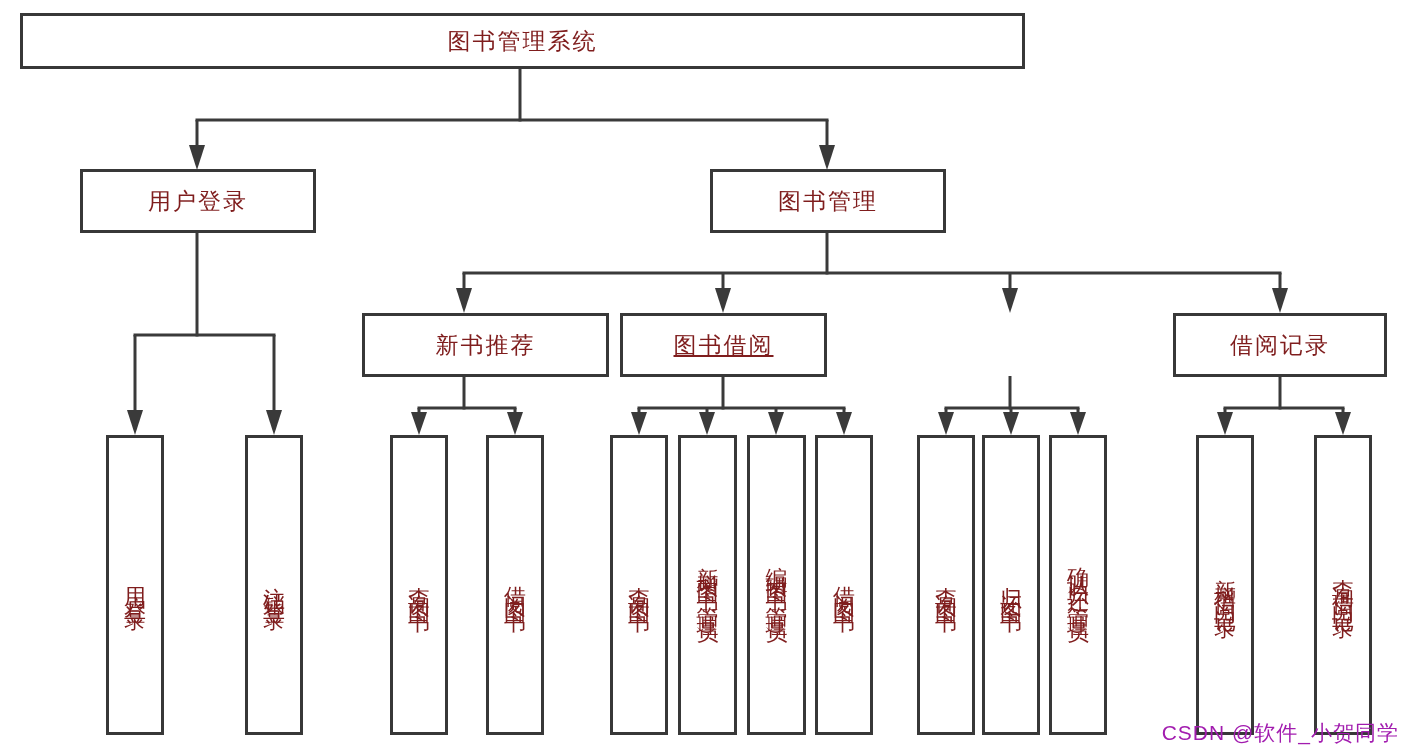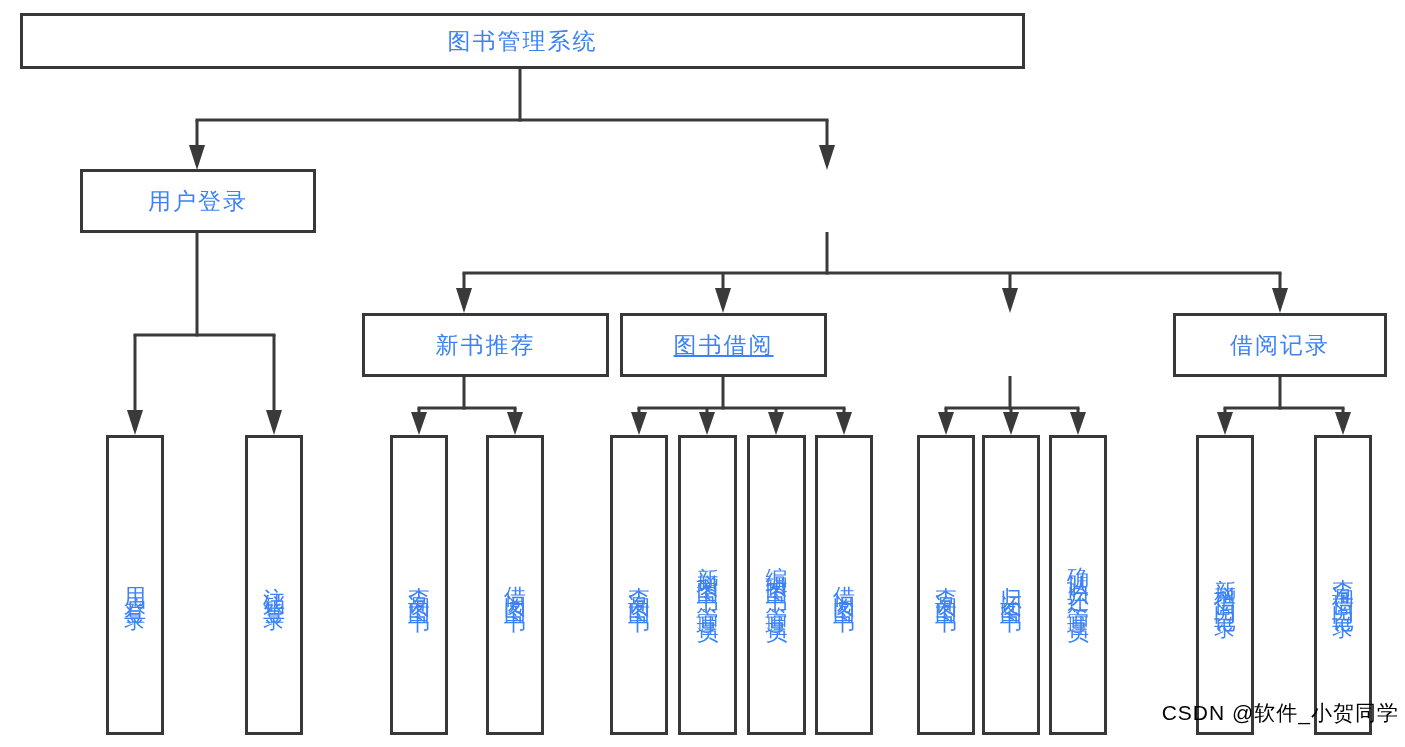--- a/index.html
+++ b/index.html
@@ -23,21 +23,21 @@
     height: 747px;
   }
   .box {
     position: absolute;
     box-sizing: border-box;
     border: 3px solid #383838;
     background: #ffffff;
     display: flex;
     align-items: center;
     justify-content: center;
-    color: #3b82f6;
+    color: #7f1d1d;
   }
   .hbox .label {
     font-size: 23px;
     letter-spacing: 2px;
     white-space: nowrap;
   }
   .leaf .label {
     writing-mode: vertical-rl;
     text-orientation: mixed;
     font-size: 22px;
@@ -63,24 +63,24 @@
   #leaf-borrow-3    { left: 747px; width: 59px; }
   #leaf-borrow-4    { left: 815px; }
   #leaf-current-1   { left: 917px; }
   #leaf-current-2   { left: 982px; }
   #leaf-current-3   { left: 1049px; }
   #leaf-records-1   { left: 1196px; }
   #leaf-records-2   { left: 1314px; }
   #watermark {
     position: absolute;
     right: 6px;
-    bottom: 20px;
+    bottom: 0;
     font-size: 21px;
     letter-spacing: 1px;
-    color: #000000;
+    color: #a21caf;
     z-index: 5;
     white-space: nowrap;
   }
 </style>
 </head>
 <body>
 
 <div id="canvas">
 
   <svg id="connectors" viewBox="0 0 1405 747" xmlns="http://www.w3.org/2000/svg" stroke="#3a3a3a" stroke-width="3" fill="#3a3a3a">
@@ -160,20 +160,23 @@
   </svg>
 
   <div class="box hbox" id="node-root">
     <span class="label">图书管理系统</span>
   </div>
 
   <div class="box hbox" id="node-login">
     <span class="label">用户登录</span>
   </div>
 
+  <div class="box hbox" id="node-mgmt">
+    <span class="label">图书管理</span>
+  </div>
 
   <div class="box hbox" id="node-rec">
     <span class="label">新书推荐</span>
   </div>
 
   <div class="box hbox" id="node-borrow">
     <span class="label">图书借阅</span>
   </div>
 
 

